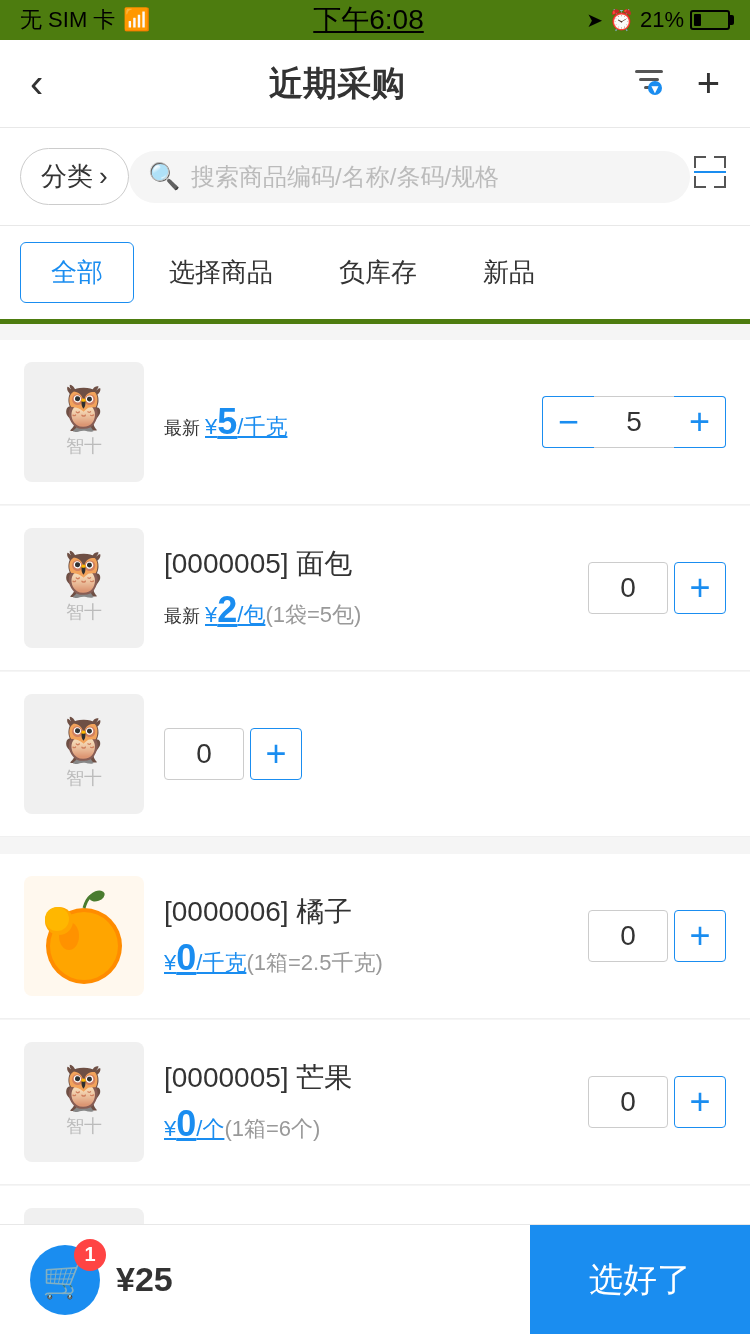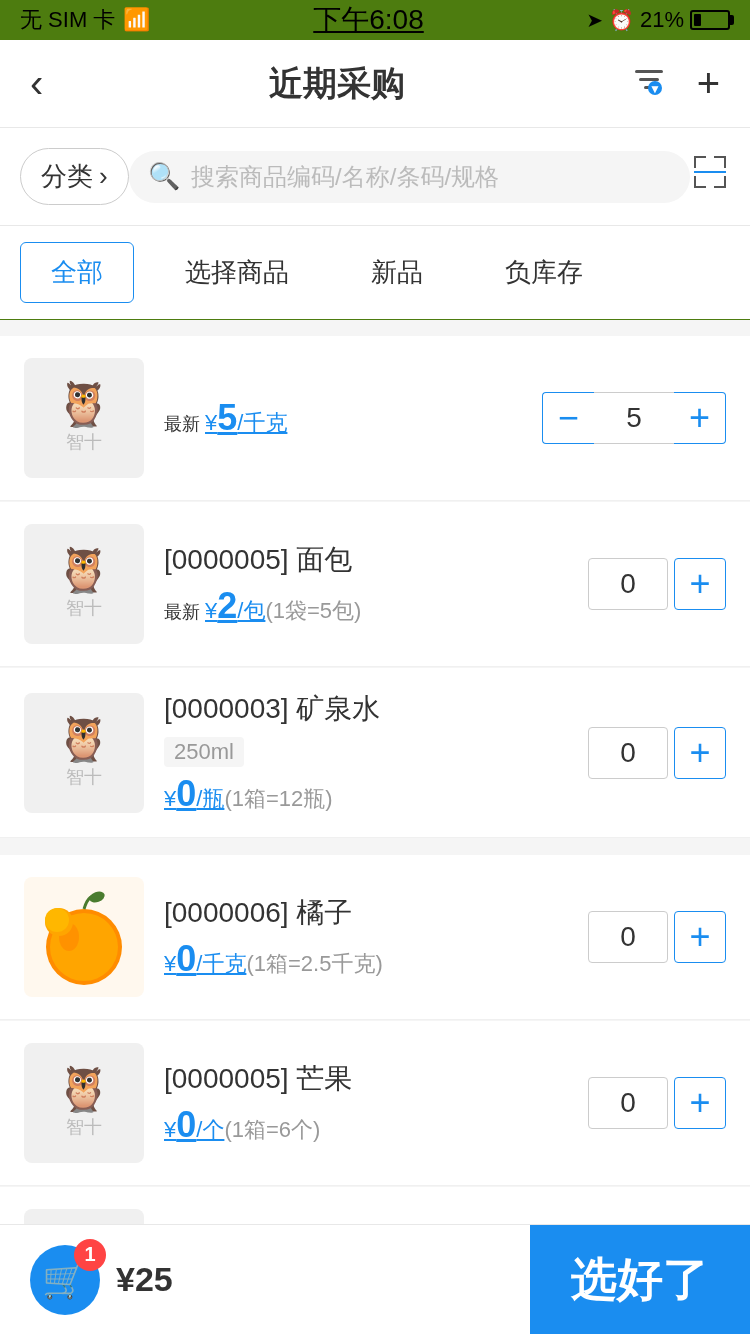--- a/index.html
+++ b/index.html
@@ -75,22 +75,22 @@
       padding: 10px 20px;
       font-size: 24px; color: #999;
     }
     .scan-icon { font-size: 36px; color: #555; cursor: pointer; }
 
     
     .tab-bar {
       background: #fff;
       display: flex;
       padding: 16px 20px;
-      gap: 20px;
-      border-bottom: 1px solid #4d7c0f;
+      gap: 4px;
+      border-bottom: 5px solid #4d7c0f;
     }
     .tab-item {
       padding: 12px 30px;
       border-radius: 6px;
       font-size: 26px;
       color: #333;
       cursor: pointer;
       border: 1px solid transparent;
     }
     .tab-item.active {
@@ -186,21 +186,21 @@
       position: absolute; top: -6px; right: -6px;
       width: 32px; height: 32px; background: #ff4444;
       border-radius: 50%; color: #fff; font-size: 20px;
       display: flex; align-items: center; justify-content: center;
       font-weight: 600;
     }
     .cart-total { font-size: 34px; color: #333; font-weight: 600; }
     .confirm-btn {
       width: 220px; height: 110px;
       background: #1a8df0; color: #fff;
-      font-size: 46px; font-weight: 700;
+      font-size: 34px; font-weight: 400;
       display: flex; align-items: center; justify-content: center;
       cursor: pointer;
     }
 
     
     .section-sep { height: 16px; background: #f5f5f5; }
   </style>
 </head>
 <body>
 
@@ -257,22 +257,22 @@
       <rect x="24" y="34" width="12" height="2" fill="#555"></rect>
       <rect x="34" y="24" width="2" height="12" fill="#555"></rect>
       <rect x="4" y="19" width="32" height="2" fill="#1a8df0"></rect>
     </svg>
   </span>
 </div>
 
 <div class="tab-bar">
   <div class="tab-item active">全部</div>
   <div class="tab-item">选择商品</div>
+  <div class="tab-item">负库存</div>
   <div class="tab-item">新品</div>
-  <div class="tab-item">负库存</div>
 </div>
 
 <div class="section-sep"></div>
 
 <div class="product-list">
 
   <div class="product-item">
     <div class="product-thumb">
       <div class="owl-placeholder">
         <span class="owl-icon">🦉</span>
@@ -308,27 +308,20 @@
       <input class="qty-input" type="text" value="0" style="border-radius: 4px; border: 1.5px solid rgb(204, 204, 204);">
       <button class="qty-btn qty-plus" style="border-radius:4px; border: 1.5px solid #1a8df0; margin-left:6px;">+</button>
     </div>
   </div>
 
   <div class="product-item">
     <div class="product-thumb">
       <div class="owl-placeholder">
         <span class="owl-icon">🦉</span>
         <span class="owl-text">智十</span>
-      </div>
-    </div>
-    <div class="product-info">
-      <div class="product-name">[0000003] 矿泉水</div>
-      <div class="product-spec">250ml</div>
-      <div class="product-price">
-        <span class="price-currency">¥</span><span class="price-num">0</span><span class="price-unit">/瓶</span><span class="price-sub">(1箱=12瓶)</span>
       </div>
     </div>
     <div class="qty-control">
       <input class="qty-input" type="text" value="0" style="border-radius: 4px; border: 1.5px solid rgb(204, 204, 204);">
       <button class="qty-btn qty-plus" style="border-radius:4px; border: 1.5px solid #1a8df0; margin-left:6px;">+</button>
     </div>
   </div>
 
   <div class="section-sep"></div>
 

